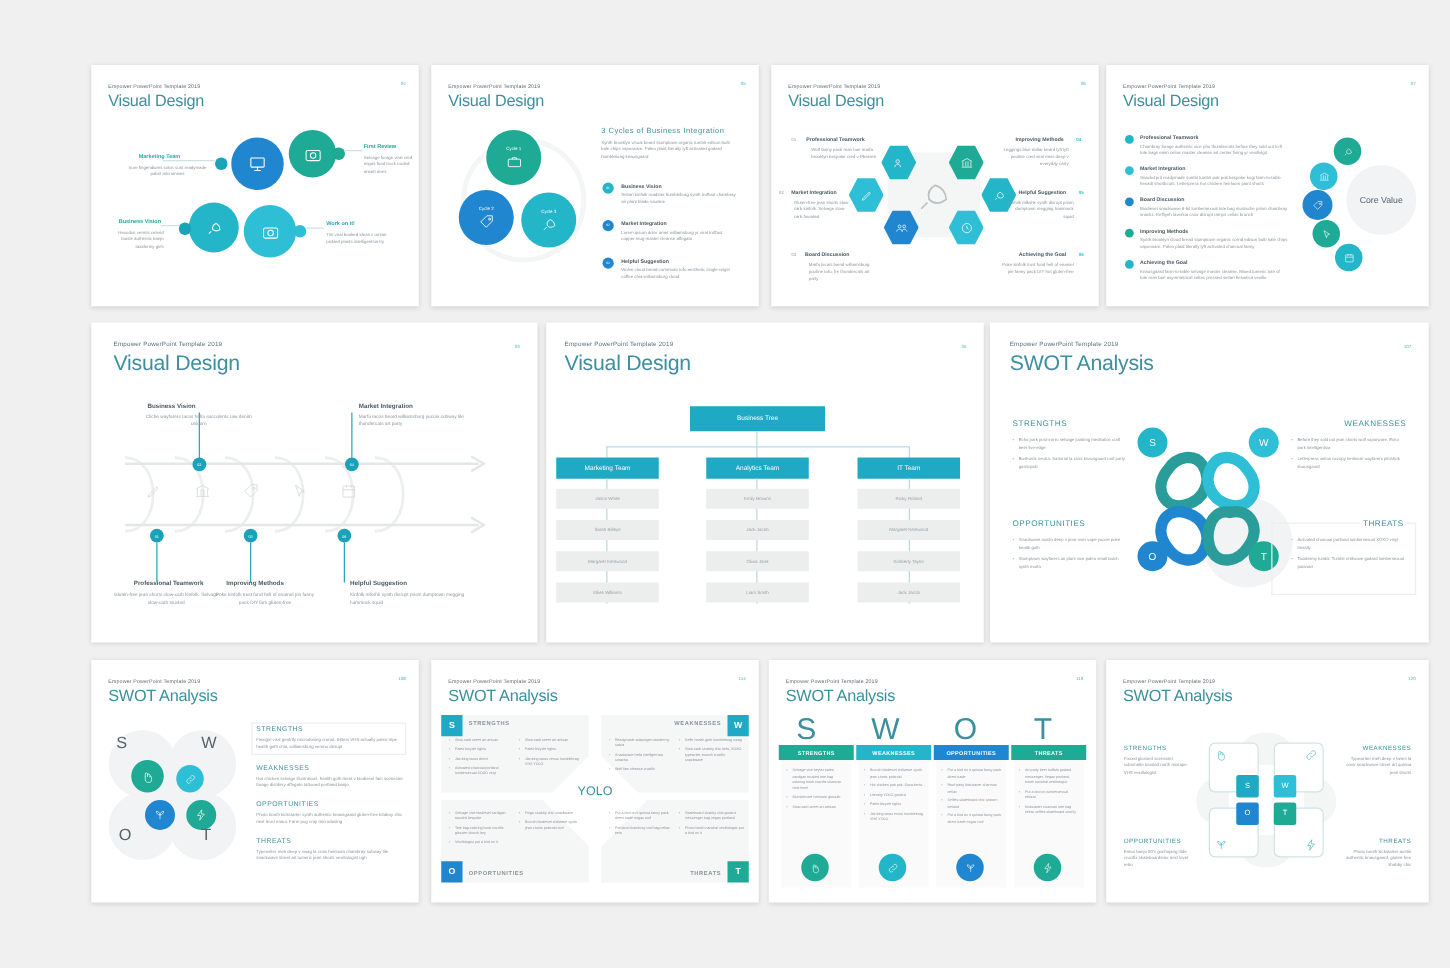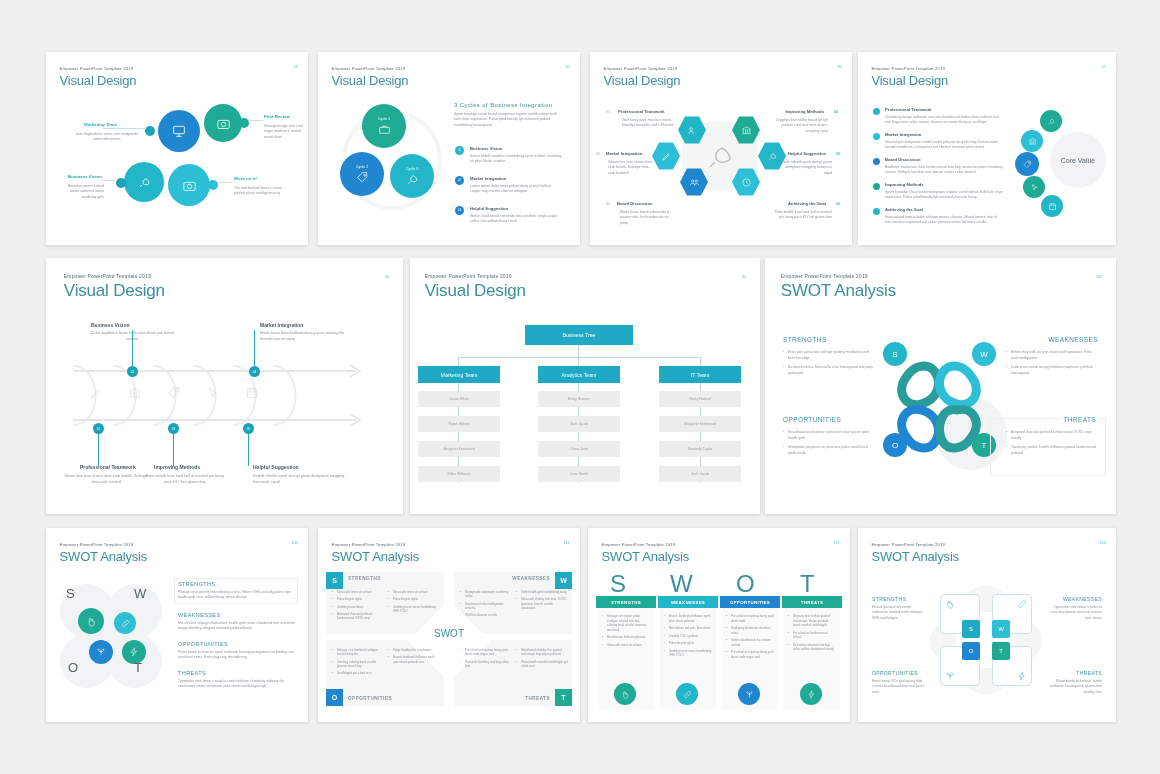--- a/index.html
+++ b/index.html
@@ -7,20 +7,21 @@
     width:1160px; height:774px;
     background:#f0f0f0;
     font-family:"Liberation Sans", sans-serif;
     overflow:hidden;
   }
   .deck { position:relative; width:1160px; height:774px; }
   .slide {
     position:absolute; background:#fff;
     box-shadow:0 1px 4px rgba(0,0,0,0.13);
     overflow:hidden;
+    margin-left:27px;
   }
   .s-hdr { position:absolute; left:5.2%; top:7%; }
   .s-sub { font-size:4.2px; color:#5c6b73; letter-spacing:.15px; white-space:nowrap; }
   .s-title { font-size:13px; color:#3c8f9e; font-weight:400; margin-top:2px; white-space:nowrap; letter-spacing:-0.2px;}
   .s-title.big { font-size:14px; }
   .pgnum { position:absolute; right:4%; top:6.5%; font-size:3.6px; color:#4db6c9; }
 
   
   .circ { position:absolute; border-radius:50%; display:flex; align-items:center; justify-content:center; }
   .ico { stroke:#fff; fill:none; stroke-width:1.3; }
@@ -571,21 +572,21 @@
     <div class="s-title">SWOT Analysis</div>
   </div>
   <div class="pgnum">114</div>
 
   <div class="qbox" style="left:8px;top:44px;width:118px;height:62px;"></div>
   <div class="qbox" style="left:136px;top:44px;width:118px;height:62px;"></div>
   <div class="qbox" style="left:8px;top:112px;width:118px;height:66px;"></div>
   <div class="qbox" style="left:136px;top:112px;width:118px;height:66px;"></div>
 
   <div style="position:absolute;left:102px;top:84px;width:58px;height:58px;background:#fff;transform:rotate(45deg);"></div>
-  <div style="position:absolute;left:102px;top:100px;width:58px;text-align:center;font-size:10px;color:#3c8f9e;">SWOT</div>
+  <div style="position:absolute;left:102px;top:100px;width:58px;text-align:center;font-size:10px;color:#3c8f9e;">YOLO</div>
 
   <div class="qbadge" style="left:8px;top:44px;width:17px;height:17px;background:#1fa9c4;">
         <span>S</span>
       </div>
   <div class="qlabel" style="left:30px;top:48px;">STRENGTHS</div>
 
   <div class="qbadge" style="right:8px;top:44px;width:17px;height:17px;background:#1fa9c4;">
         <span>W</span>
       </div>
   <div class="qlabel" style="right:30px;top:48px;">WEAKNESSES</div>

